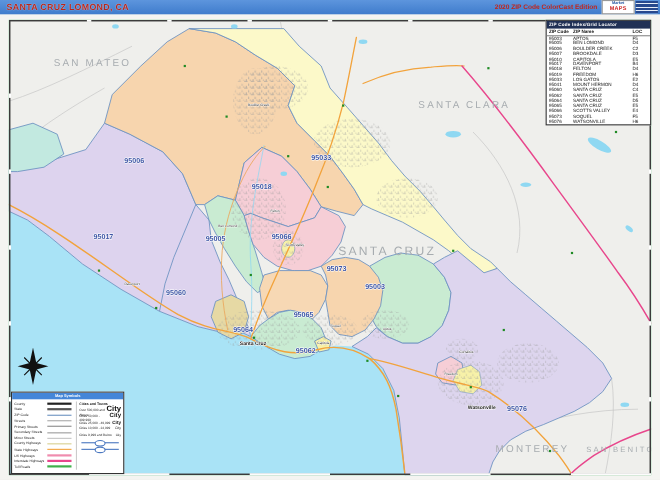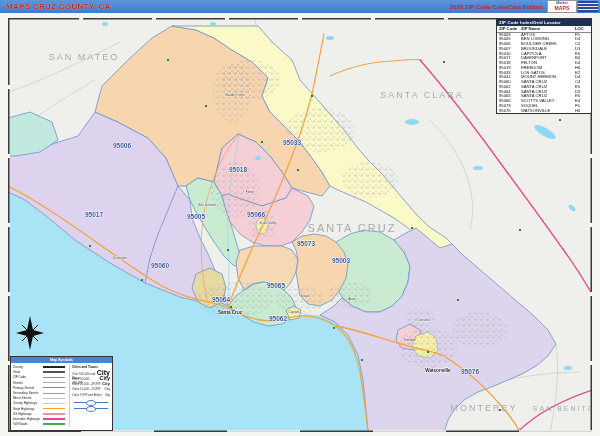--- a/index.html
+++ b/index.html
@@ -73,21 +73,21 @@
   .shield-line .ln{position:absolute;left:2px;right:2px;top:2px;border-top:.8px solid #4a77c0;}
   .shield-line .sh{
     position:absolute;left:50%;top:0;transform:translateX(-50%);
     width:8px;height:4px;background:#fff;border:.7px solid #4a77c0;border-radius:50%;
   }
 </style>
 </head>
 <body>
 
 <div class="titlebar">
-  <span class="county">MAPS CRUZ COUNTY, CA</span>
+  <span class="county">SANTA CRUZ LOMOND, CA</span>
   <span class="edition">2020 ZIP Code ColorCast Edition</span>
   <span class="logo">
     <span class="l1">Market</span>
     <span class="l2">MAPS</span>
   </span>
   <span class="logo-side"></span>
 </div>
 
 <div class="map-wrap">
 <svg width="584" height="414" viewBox="8 18 584 414">

